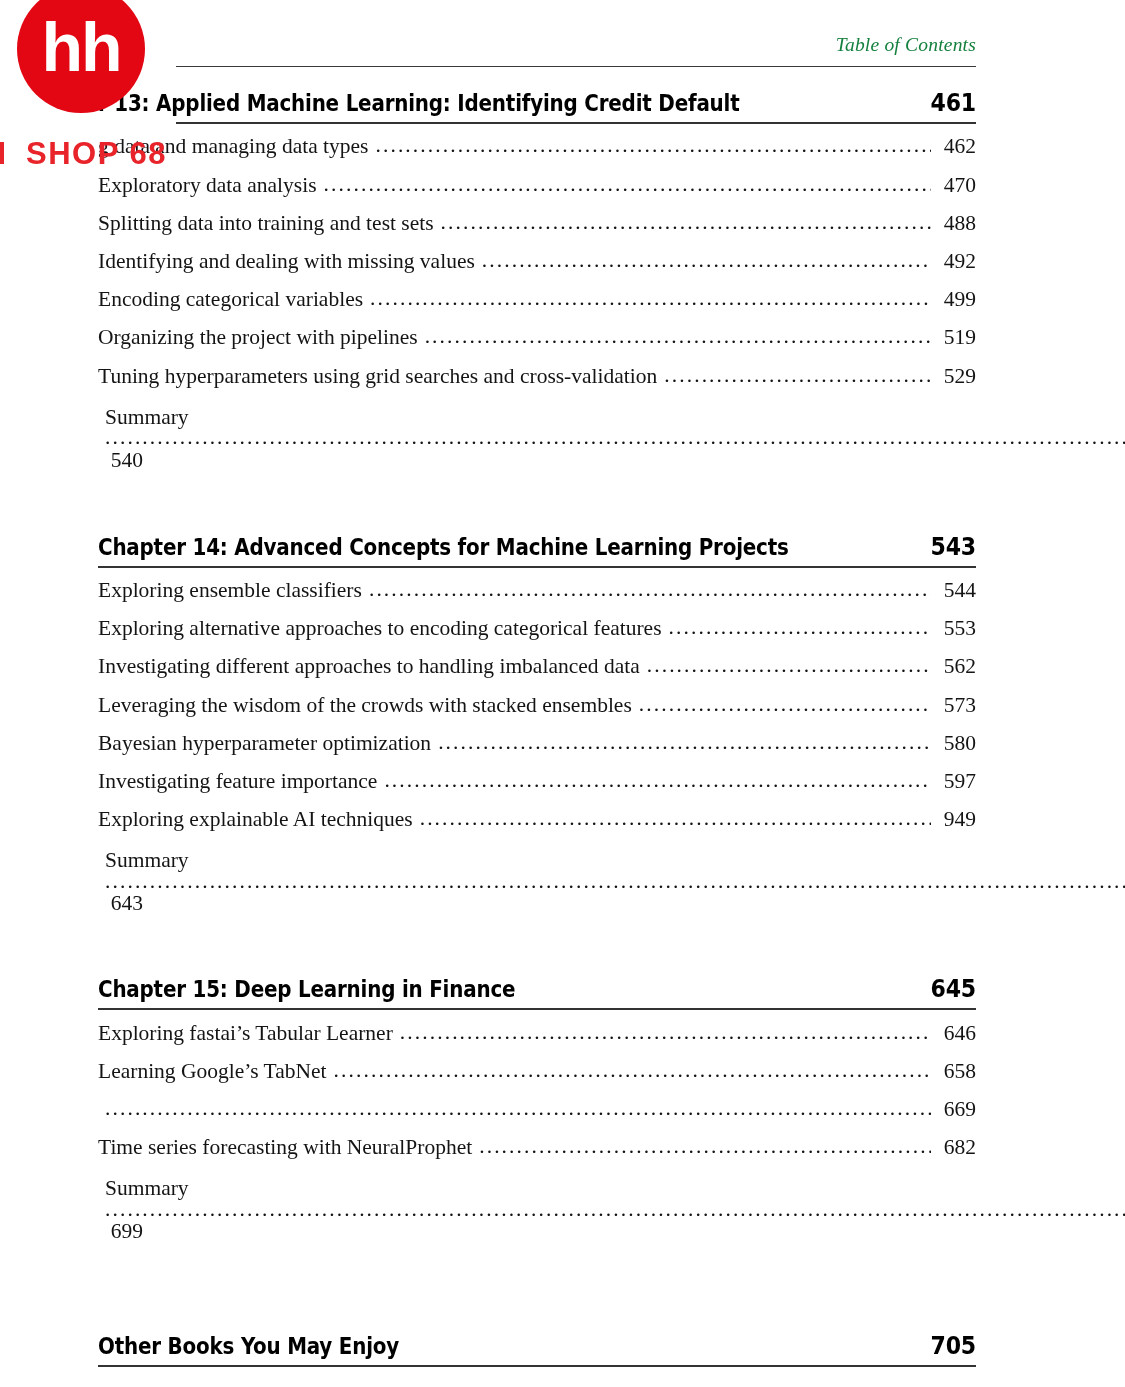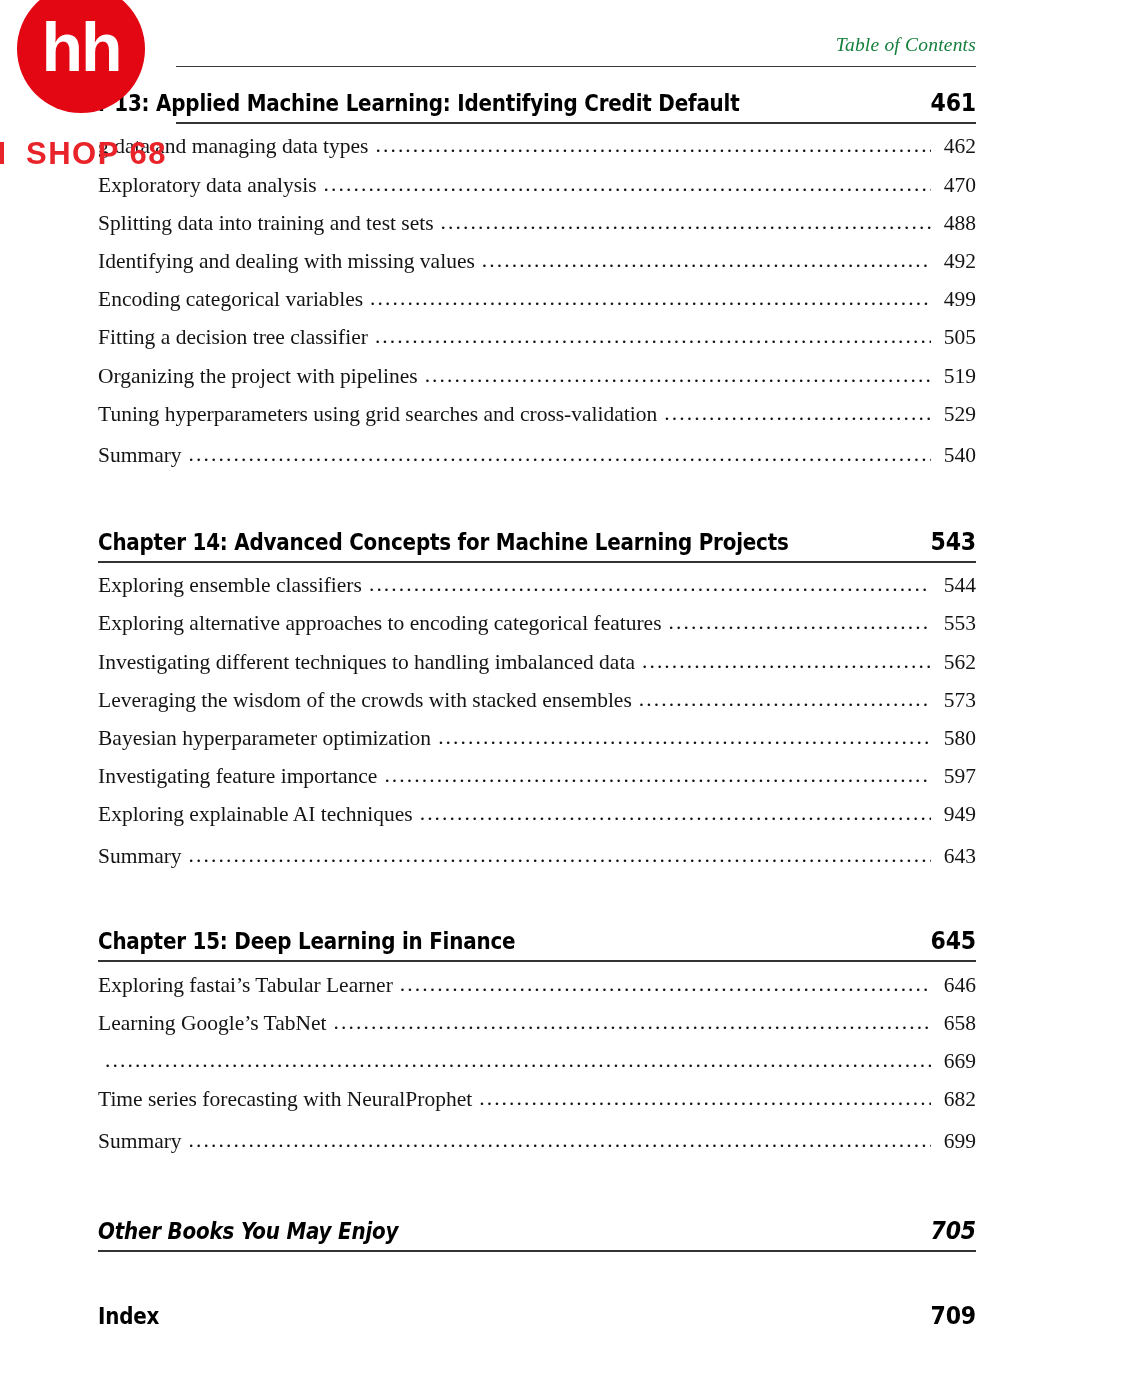--- a/index.html
+++ b/index.html
@@ -86,21 +86,21 @@
     width: 100%;
   }
   .chapter-rule.indented {
     margin-left: 78px;
     width: calc(100% - 78px);
   }
 
   .chapter.ch13 { margin-top: 0px; }
   .chapter.ch14 { margin-top: 52px; }
   .chapter.ch15 { margin-top: 51px; }
-  .chapter.other { margin-top: 56px; font-style: italic; }
+  .chapter.other { margin-top: 80px; }
   .chapter.index { margin-top: 49px; }
 
   
   .entries {
     margin-top: 4px;
   }
   .entry {
     display: flex;
     align-items: baseline;
     font-family: "Liberation Serif", "DejaVu Serif", serif;
@@ -129,21 +129,21 @@
   }
   .entry-page {
     flex: 0 0 auto;
     white-space: nowrap;
     text-align: right;
     min-width: 38px;
     font-size: 21.5px;
   }
 
   
-  .entry.spaced { padding-top: 11.5px; }
+  .entry.spaced { padding-top: 11.5px; flex-direction: column; }
 
   
   .watermark {
     position: absolute;
     left: 0;
     top: 0;
     width: 180px;
     height: 180px;
     pointer-events: none;
   }
@@ -232,25 +232,20 @@
           <span class="entry-label">Identifying and dealing with missing values</span>
           <span class="entry-leader"></span>
           <span class="entry-page">492</span>
         </div>
         <div class="entry">
           <span class="entry-label">Encoding categorical variables</span>
           <span class="entry-leader"></span>
           <span class="entry-page">499</span>
         </div>
         <div class="entry">
-          <span class="entry-label">Fitting a decision tree classifier</span>
-          <span class="entry-leader"></span>
-          <span class="entry-page">505</span>
-        </div>
-        <div class="entry">
           <span class="entry-label">Organizing the project with pipelines</span>
           <span class="entry-leader"></span>
           <span class="entry-page">519</span>
         </div>
         <div class="entry">
           <span class="entry-label">Tuning hyperparameters using grid searches and cross-validation</span>
           <span class="entry-leader"></span>
           <span class="entry-page">529</span>
         </div>
         <div class="entry spaced">
@@ -272,21 +267,21 @@
           <span class="entry-label">Exploring ensemble classifiers</span>
           <span class="entry-leader"></span>
           <span class="entry-page">544</span>
         </div>
         <div class="entry">
           <span class="entry-label">Exploring alternative approaches to encoding categorical features</span>
           <span class="entry-leader"></span>
           <span class="entry-page">553</span>
         </div>
         <div class="entry">
-          <span class="entry-label">Investigating different techniques to handling imbalanced data</span>
+          <span class="entry-label">Investigating different approaches to handling imbalanced data</span>
           <span class="entry-leader"></span>
           <span class="entry-page">562</span>
         </div>
         <div class="entry">
           <span class="entry-label">Leveraging the wisdom of the crowds with stacked ensembles</span>
           <span class="entry-leader"></span>
           <span class="entry-page">573</span>
         </div>
         <div class="entry">
           <span class="entry-label">Bayesian hyperparameter optimization</span>

